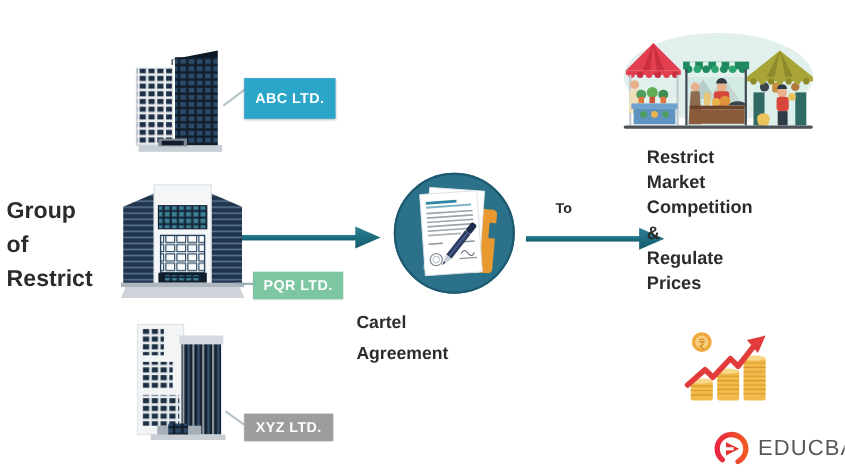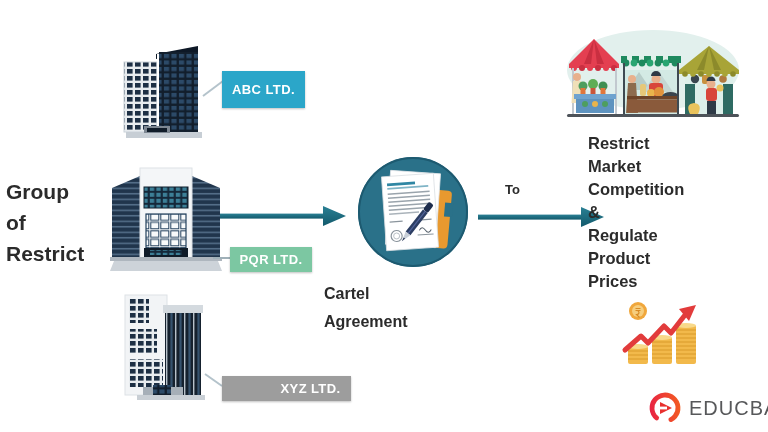--- a/index.html
+++ b/index.html
@@ -10,21 +10,21 @@
   .group-title{left:6px;top:176px;width:112px;font-size:21px;line-height:31px;}
   .sign-label{left:248px;top:185px;width:66px;font-size:19px;}
   .to-label{left:505px;top:182px;width:55px;font-size:13px;}
   .agreement-caption{left:324px;top:280px;width:144px;font-size:16px;line-height:28px;}
   .outcome-block{left:588px;top:132px;width:160px;font-size:16.5px;line-height:23px;}
   .company-tag{position:absolute;display:flex;align-items:center;justify-content:center;
                color:#fff;font-weight:bold;font-size:13px;letter-spacing:.4px;
                box-shadow:0 1px 2px rgba(0,0,0,.25);}
   .tag-abc{left:222px;top:71px;width:83px;height:37px;background:#2BA6C9;}
   .tag-pqr{left:230px;top:247px;width:82px;height:25px;background:#7CC7A2;}
-  .tag-xyz{left:222px;top:376px;width:81px;height:25px;background:#9D9D9D;padding-left:48px;}
+  .tag-xyz{left:222px;top:376px;width:81px;height:25px;background:#9D9D9D;}
   .brand{left:648px;top:391px;display:flex;align-items:center;gap:7px;}
   .brand-text{font-size:20px;letter-spacing:1px;color:#57585A;font-weight:500;}
 </style>
 </head>
 <body>
 
 <div class="canvas">
 
   <svg width="0" height="0" style="position:absolute" aria-hidden="true">
     <defs>
@@ -256,21 +256,20 @@
     </g>
     <rect x="2" y="92" width="172" height="3" rx="1.5" fill="#4D5359"></rect>
   </svg>
 
   <div class="abs headline outcome-block">
     <div>Restrict</div>
     <div>Market</div>
     <div>Competition</div>
     <div>&amp;</div>
     <div>Regulate</div>
-    <div>Product</div>
     <div>Prices</div>
   </div>
 
   <svg class="abs" style="left:621px;top:299px" width="80" height="68" viewBox="0 0 80 68">
     <circle cx="17" cy="12" r="9" fill="#F0A73C"></circle>
     <circle cx="17" cy="12" r="6" fill="#F6CE7E"></circle>
     <path d="M14.5 9.5 h5 M14.5 11.5 h5 M15 11.5 q3 0 3 2 q0 2 -2.5 2 l3 3" stroke="#D98B25" stroke-width="1.1" fill="none"></path>
     <g>
       <rect x="7" y="47" width="20" height="18" rx="2" fill="#F2B94B"></rect>
       <path d="M7 52 h20 M7 56 h20 M7 60 h20" stroke="#D99A2B" stroke-width="1"></path>

